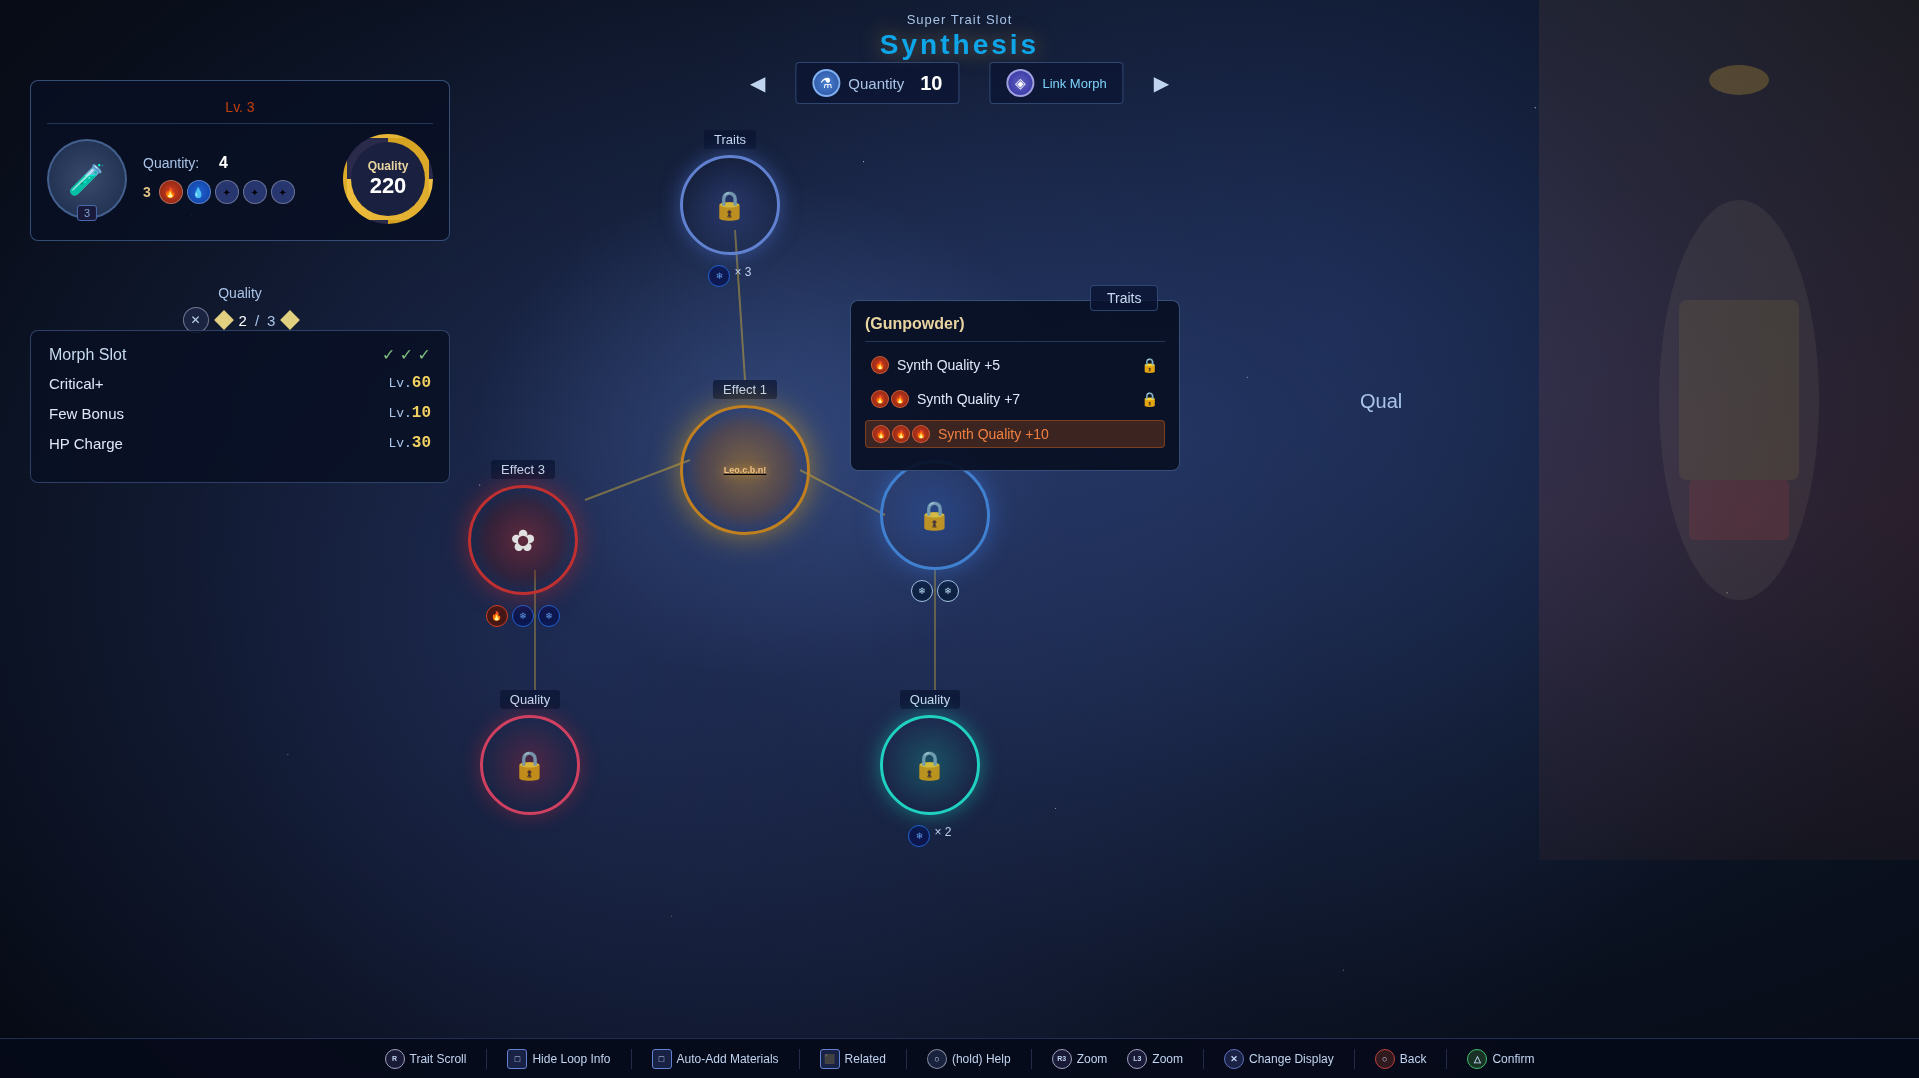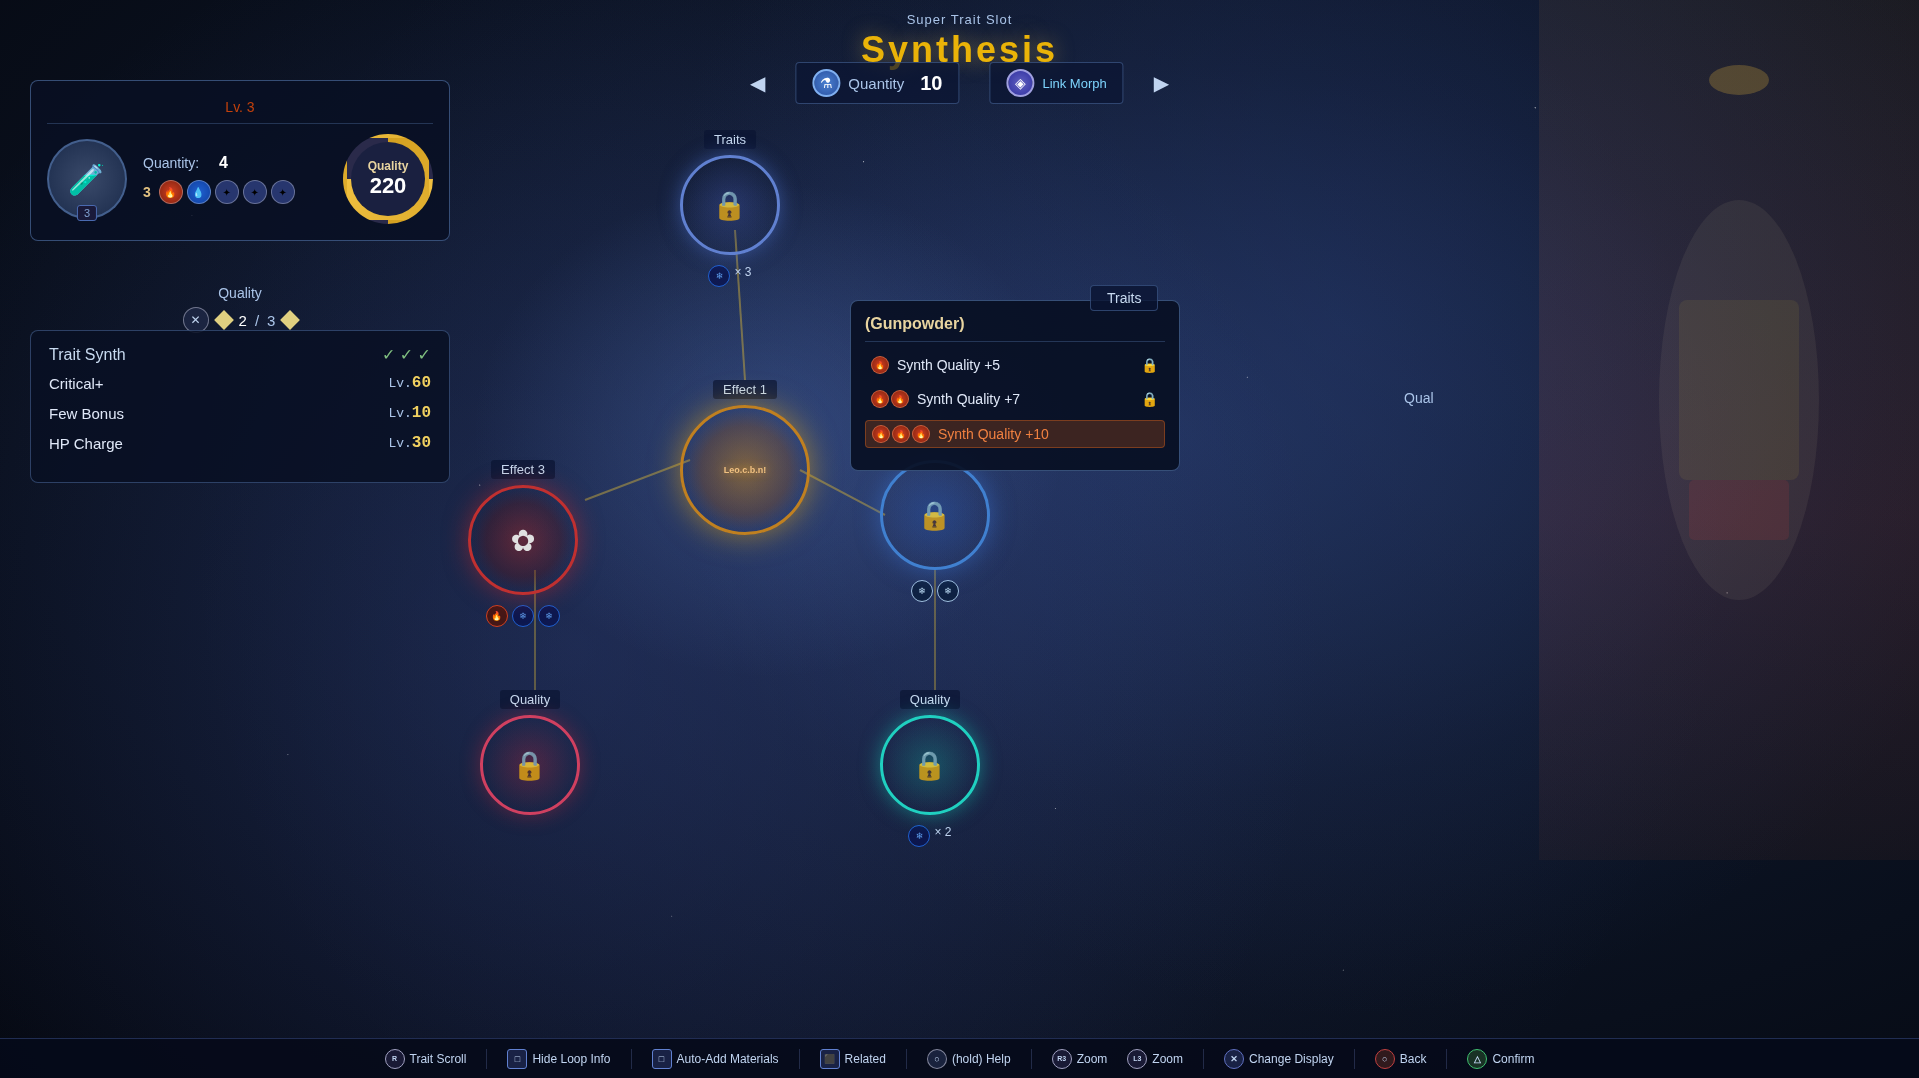--- a/index.html
+++ b/index.html
@@ -72,22 +72,22 @@
       transform: translateX(-50%);
       text-align: center;
     }
     .title-bar .subtitle {
       font-size: 13px;
       color: #aac4e8;
       letter-spacing: 1px;
       margin-bottom: 2px;
     }
     .title-bar .main-title {
-      font-size: 36px;
-      color: #eab308;
+      font-size: 28px;
+      color: #0ea5e9;
       font-weight: bold;
       letter-spacing: 3px;
       text-shadow: 0 0 20px rgba(220,180,80,0.5);
     }
 
     
     .top-controls {
       position: absolute;
       top: 62px;
       left: 50%;
@@ -359,20 +359,21 @@
     .node-effect1 {
       left: 240px;
       top: 280px;
     }
     .node-effect1 .node-circle {
       width: 130px;
       height: 130px;
       border: 3px solid #c08020;
       background: radial-gradient(circle, rgba(200,130,20,0.5) 0%, rgba(150,80,10,0.3) 50%, transparent 70%);
       box-shadow: 0 0 30px rgba(220,160,20,0.6);
+      text-decoration: underline;
     }
 
     
     .node-effect3 {
       left: 28px;
       top: 360px;
     }
     .node-effect3 .node-circle {
       width: 110px;
       height: 110px;
@@ -520,22 +521,21 @@
       color: #c8daf0;
       font-size: 14px;
     }
 
     
     .qual-label-right {
       position: absolute;
       top: 390px;
       left: 1360px;
       color: #aac4e8;
-      font-size: 14px;
-      margin-left: 44px;
+      font-size: 20px;
     }
 
     
     .bottom-bar {
       position: absolute;
       bottom: 0;
       left: 0;
       right: 0;
       height: 40px;
       background: rgba(5,10,25,0.9);
@@ -677,21 +677,21 @@
     <div class="q-diamond"></div>
     <span class="q-val">2</span>
     <span class="q-sep">/</span>
     <span class="q-max">3</span>
     <div class="q-diamond"></div>
   </div>
 </div>
 
 <div class="trait-panel">
   <div class="trait-panel-header">
-    <span>Trait Synth</span>
+    <span>Morph Slot</span>
     <span class="check-marks">✓ ✓ ✓</span>
   </div>
   <div class="trait-row">
     <span class="trait-name">Critical+</span>
     <span class="trait-lv">Lv.<span class="lv-num">60</span></span>
   </div>
   <div class="trait-row">
     <span class="trait-name">Few Bonus</span>
     <span class="trait-lv">Lv.<span class="lv-num">10</span></span>
   </div>

